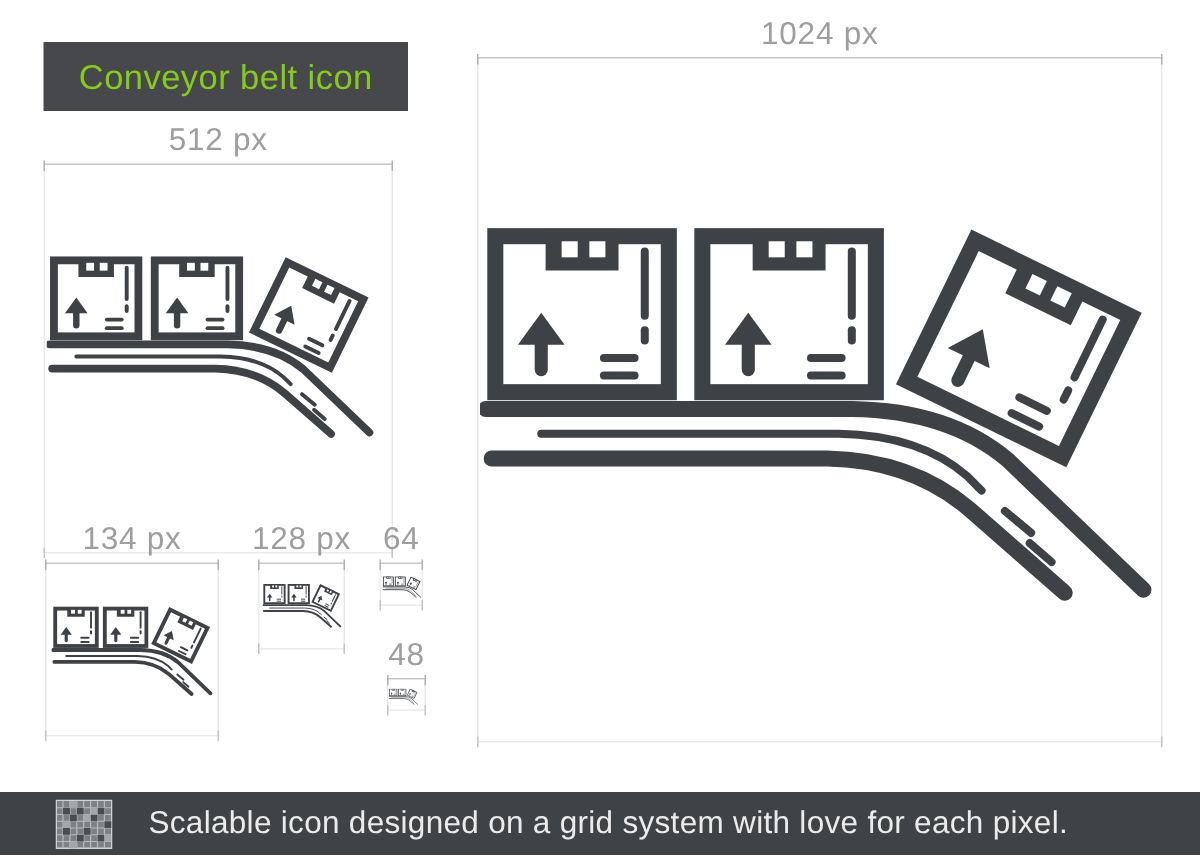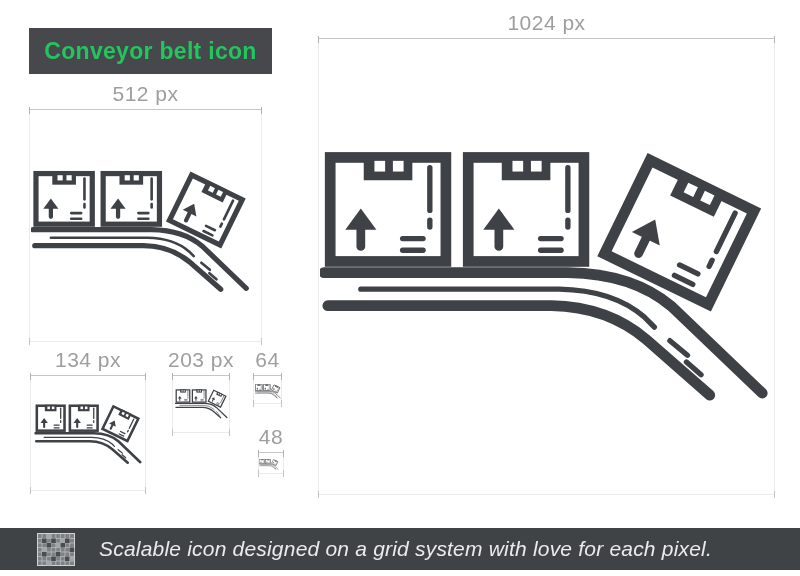--- a/index.html
+++ b/index.html
@@ -11,21 +11,21 @@
   .stage{position:absolute;inset:0;}
 
   
   .title-box{
     position:absolute;left:29px;top:28px;width:243px;height:46px;
     background:var(--c-title_bg,#46484c);
     display:flex;align-items:center;justify-content:center;
     z-index:4;
   }
   .title-box span{
-    color:#22c55e;font-size:23px;letter-spacing:.3px;font-weight:700;
+    color:#84cc16;font-size:23px;letter-spacing:.3px;font-weight:400;
   }
 
   
   .artboard{
     position:absolute;
     border:1px solid var(--c-artboard_border,#eaeaea);
     border-top:1px solid var(--c-ruler,#c6c6c6);
     box-sizing:border-box;
     z-index:1;
   }
@@ -40,21 +40,21 @@
     position:absolute;bottom:-4px;width:1px;height:7px;background:#c4c4c4;
   }
   .btick.l{left:-1px;} .btick.r{right:-1px;}
   .ab-label{
     position:absolute;bottom:100%;left:50%;
     transform:translateX(-50%);
     margin-bottom:4px;white-space:nowrap;
     color:var(--c-label,#9e9e9e);font-size:21px;letter-spacing:.5px;
   }
   #ab-1024{left:318px;top:38px;width:457px;height:457px;}
-  #ab-512 {left:29px; top:109px;width:233px;height:233px;}
+  #ab-512 {left:29px; top:109px;width:233px;height:260px;}
   #ab-256 {left:30px; top:375px;width:116px;height:116px;}
   #ab-128 {left:172px;top:375px;width:58px; height:58px;}
   #ab-64  {left:253px;top:375px;width:29px; height:29px;text-align:right;}
   #ab-48  {left:258px;top:452px;width:26px; height:22px;}
 
   
   .cicon{position:absolute;z-index:3;color:var(--c-icon,#3e4145);}
   #ic-1024{left:320px;top:150px;}
   #ic-512 {left:31px; top:170px;}
   #ic-256 {left:34px; top:404px;}
@@ -67,21 +67,21 @@
 
   
   .footer{
     position:absolute;left:0;top:528px;width:800px;height:42px;
     background:var(--c-footer_bg,#404346);
     display:flex;align-items:center;
     z-index:4;
   }
   .footer .grid-ic{margin-left:37px;}
   .footer .caption{
-    margin-left:24px;color:#ebebeb;font-size:21px;letter-spacing:.2px;font-style:italic;
+    margin-left:24px;color:#ebebeb;font-size:21px;letter-spacing:.2px;
   }
   .defs-hidden{position:absolute;width:0;height:0;overflow:hidden;}
 </style>
 </head>
 <body>
 
 <div class="stage">
 
   <svg class="defs-hidden" aria-hidden="true">
     <defs>
@@ -126,21 +126,21 @@
     <div class="ab-label">512 px</div>
     <i class="btick l"></i>
       <i class="btick r"></i>
   </div>
   <div class="artboard" id="ab-256">
     <div class="ab-label">134 px</div>
     <i class="btick l"></i>
       <i class="btick r"></i>
   </div>
   <div class="artboard" id="ab-128">
-    <div class="ab-label">203 px</div>
+    <div class="ab-label">128 px</div>
     <i class="btick l"></i>
       <i class="btick r"></i>
   </div>
   <div class="artboard" id="ab-64">
     <div class="ab-label">64</div>
     <i class="btick l"></i>
       <i class="btick r"></i>
   </div>
   <div class="artboard" id="ab-48">
     <div class="ab-label">48</div>

